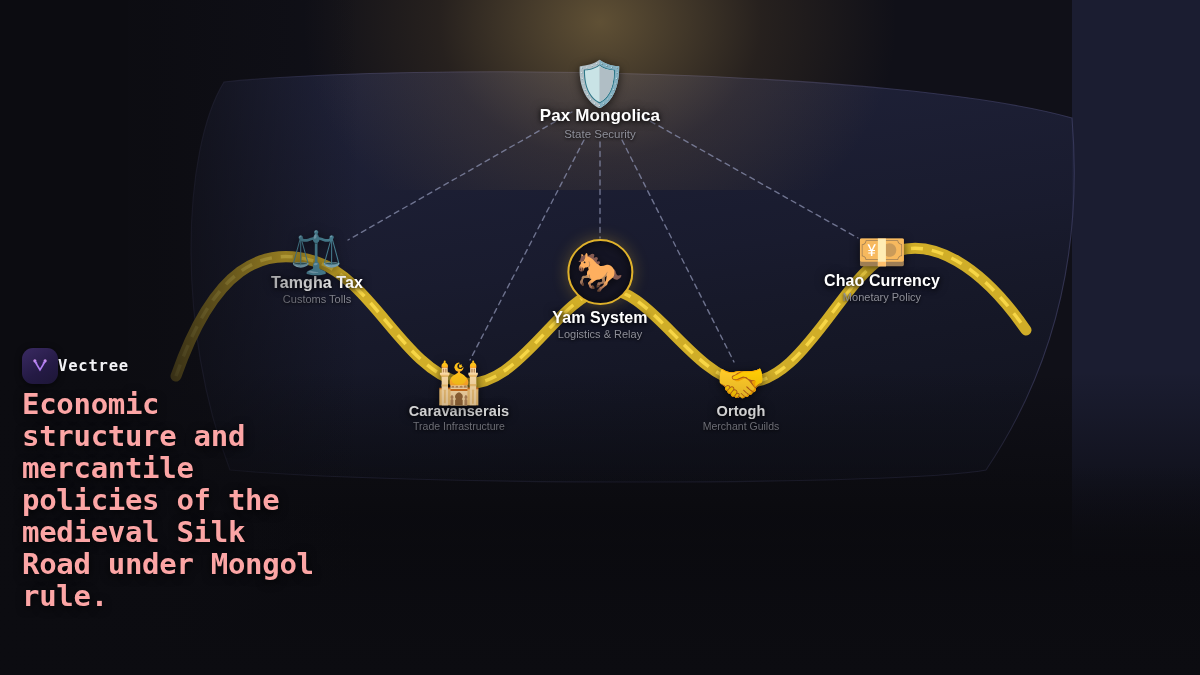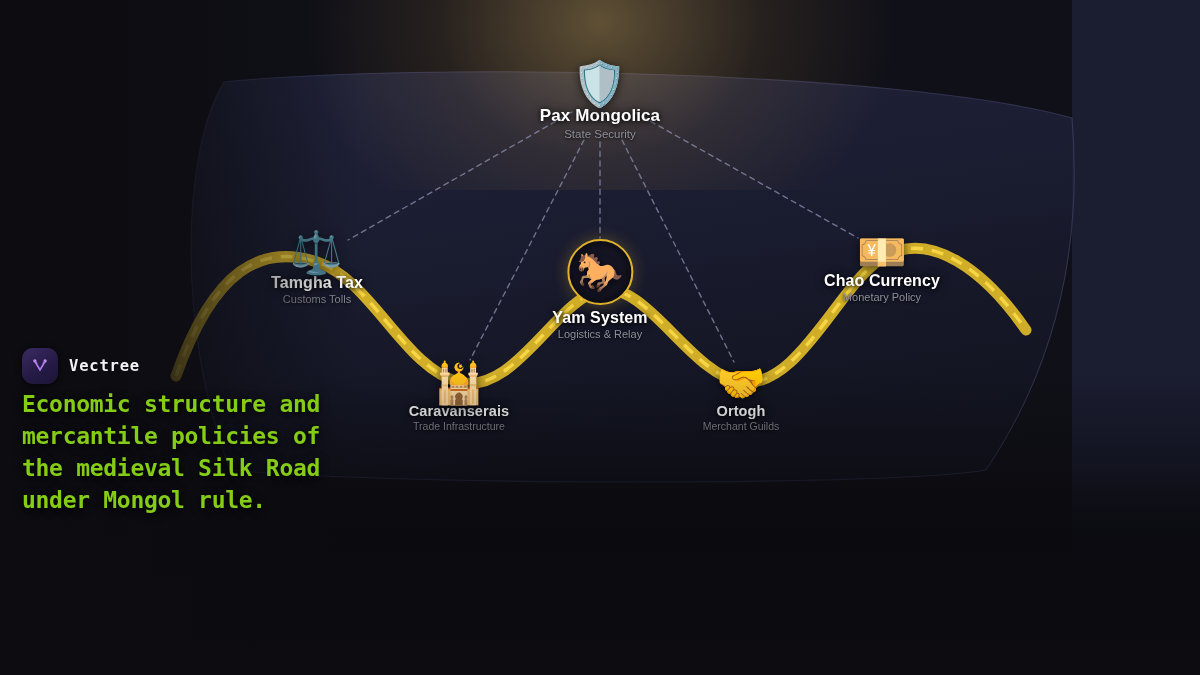--- a/index.html
+++ b/index.html
@@ -67,34 +67,34 @@
   .node.branch .sub{font-size:10.5px;margin-top:1px;}
   .ring{
     width:66px;height:66px;border-radius:50%;
     border:2px solid #e0b22b;background:#151524;
     display:flex;align-items:center;justify-content:center;
     margin:0 auto 4px auto;
     box-shadow:0 0 16px rgba(224,178,43,.30), inset 0 0 12px rgba(0,0,0,.7);
   }
 
   
-  .brand{position:absolute;left:22px;top:348px;display:flex;align-items:center;gap:11px;}
+  .brand{position:absolute;left:22px;top:348px;display:flex;align-items:center;gap:0;}
   .brand-mark{
     width:36px;height:36px;border-radius:11px;
     background:linear-gradient(150deg,#3a2a62 0%,#241a44 60%,#1d1637 100%);
     display:flex;align-items:center;justify-content:center;
     box-shadow:0 1px 6px rgba(0,0,0,.6);
   }
   .brand-name{
     color:#f2f2f5;font-size:15.5px;font-weight:bold;letter-spacing:.8px;
     font-family:"DejaVu Sans Mono", monospace;
   }
   .headline{
     position:absolute;left:22px;top:388px;width:300px;
-    color:#84cc16;font-size:23px;line-height:32px;font-weight:bold;
+    color:#fca5a5;font-size:29px;line-height:32px;font-weight:bold;
     font-family:"DejaVu Sans Mono", monospace;
     letter-spacing:-.3px;
     text-shadow:0 2px 10px rgba(0,0,0,.85);
   }
   .url{
     position:absolute;left:344px;top:622px;
     color:#6e6f79;font-size:13px;letter-spacing:.1px;
     font-family:"DejaVu Sans Mono", monospace;
     white-space:nowrap;
   }

